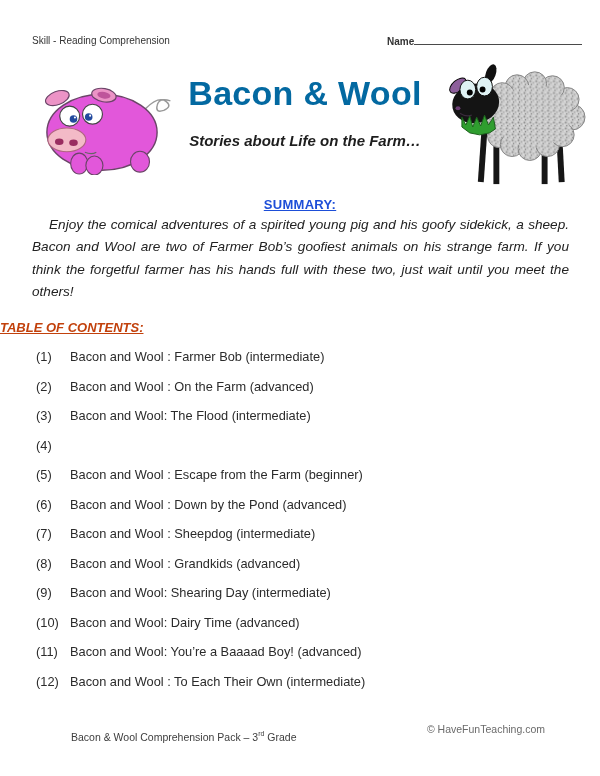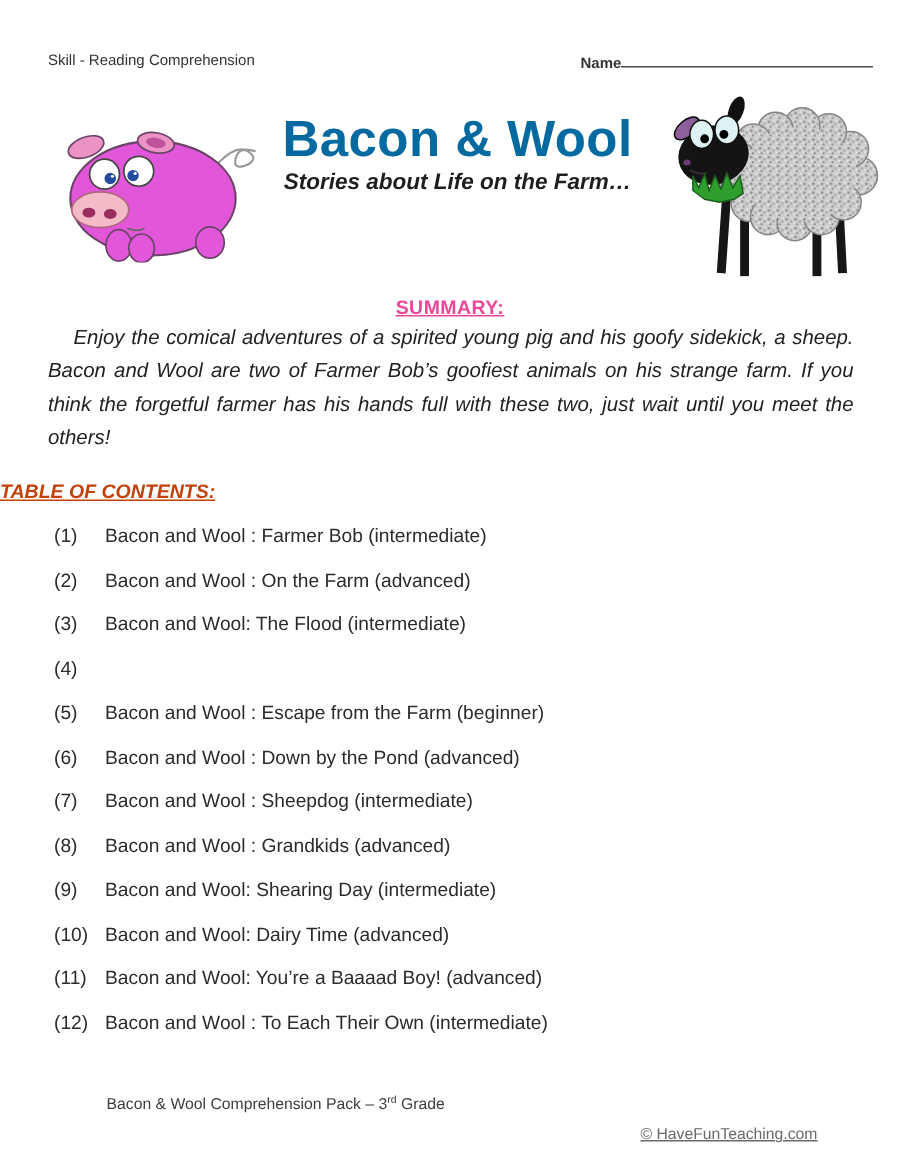--- a/index.html
+++ b/index.html
@@ -26,26 +26,26 @@
   .pig-wrap{position:absolute;left:26px;top:80px;width:152px;}
   .sheep-wrap{position:absolute;left:446px;top:62px;width:148px;}
   .title-block{
     position:absolute;left:168px;top:74px;width:274px;
     text-align:center;
   }
   .main-title{
     font-size:34px;font-weight:bold;color:#0369a1;letter-spacing:0.3px;
   }
   .subtitle{
-    font-size:15px;font-style:italic;font-weight:600;color:#1e1e1e;
+    margin-top:19px;font-size:15px;font-style:italic;font-weight:600;color:#1e1e1e;
   }
   .summary-heading{
     position:absolute;top:197px;left:0;width:100%;
     text-align:center;font-size:13px;font-weight:bold;
-    text-decoration:underline;letter-spacing:0.3px;color:#ec4899;
+    text-decoration:underline;letter-spacing:0.3px;color:#1d4ed8;
   }
   .summary-body{
     position:absolute;top:214px;left:32px;width:537px;
     margin:0;font-size:13.6px;font-style:italic;line-height:22.4px;
     text-align:justify;text-indent:17px;color:#222;
   }
   .toc-heading{
     position:absolute;top:320px;left:0;width:100%;
     font-size:13px;font-weight:bold;font-style:italic;
     text-decoration:underline;color:#c2410c;
@@ -55,22 +55,22 @@
     display:flex;align-items:flex-start;height:29.55px;
     font-size:12.8px;color:#2b2b2b;
   }
   .toc-num{width:34px;flex:none;}
   .footer-left{
     position:absolute;left:71px;top:730px;
     font-size:10.5px;color:#3d3d3d;
   }
   .footer-left sup{font-size:7px;vertical-align:super;}
   .footer-right{
-    position:absolute;right:55px;top:750px;
-    font-size:10.5px;color:#6a6a6a;text-decoration:underline;
+    position:absolute;right:55px;top:723px;
+    font-size:10.5px;color:#6a6a6a;
   }
 </style>
 </head>
 <body>
 
 <div class="page">
 
   <div class="header-skill">Skill - Reading Comprehension</div>
 
   <div class="header-name"><span>Name</span><span class="name-underline"></span></div>

